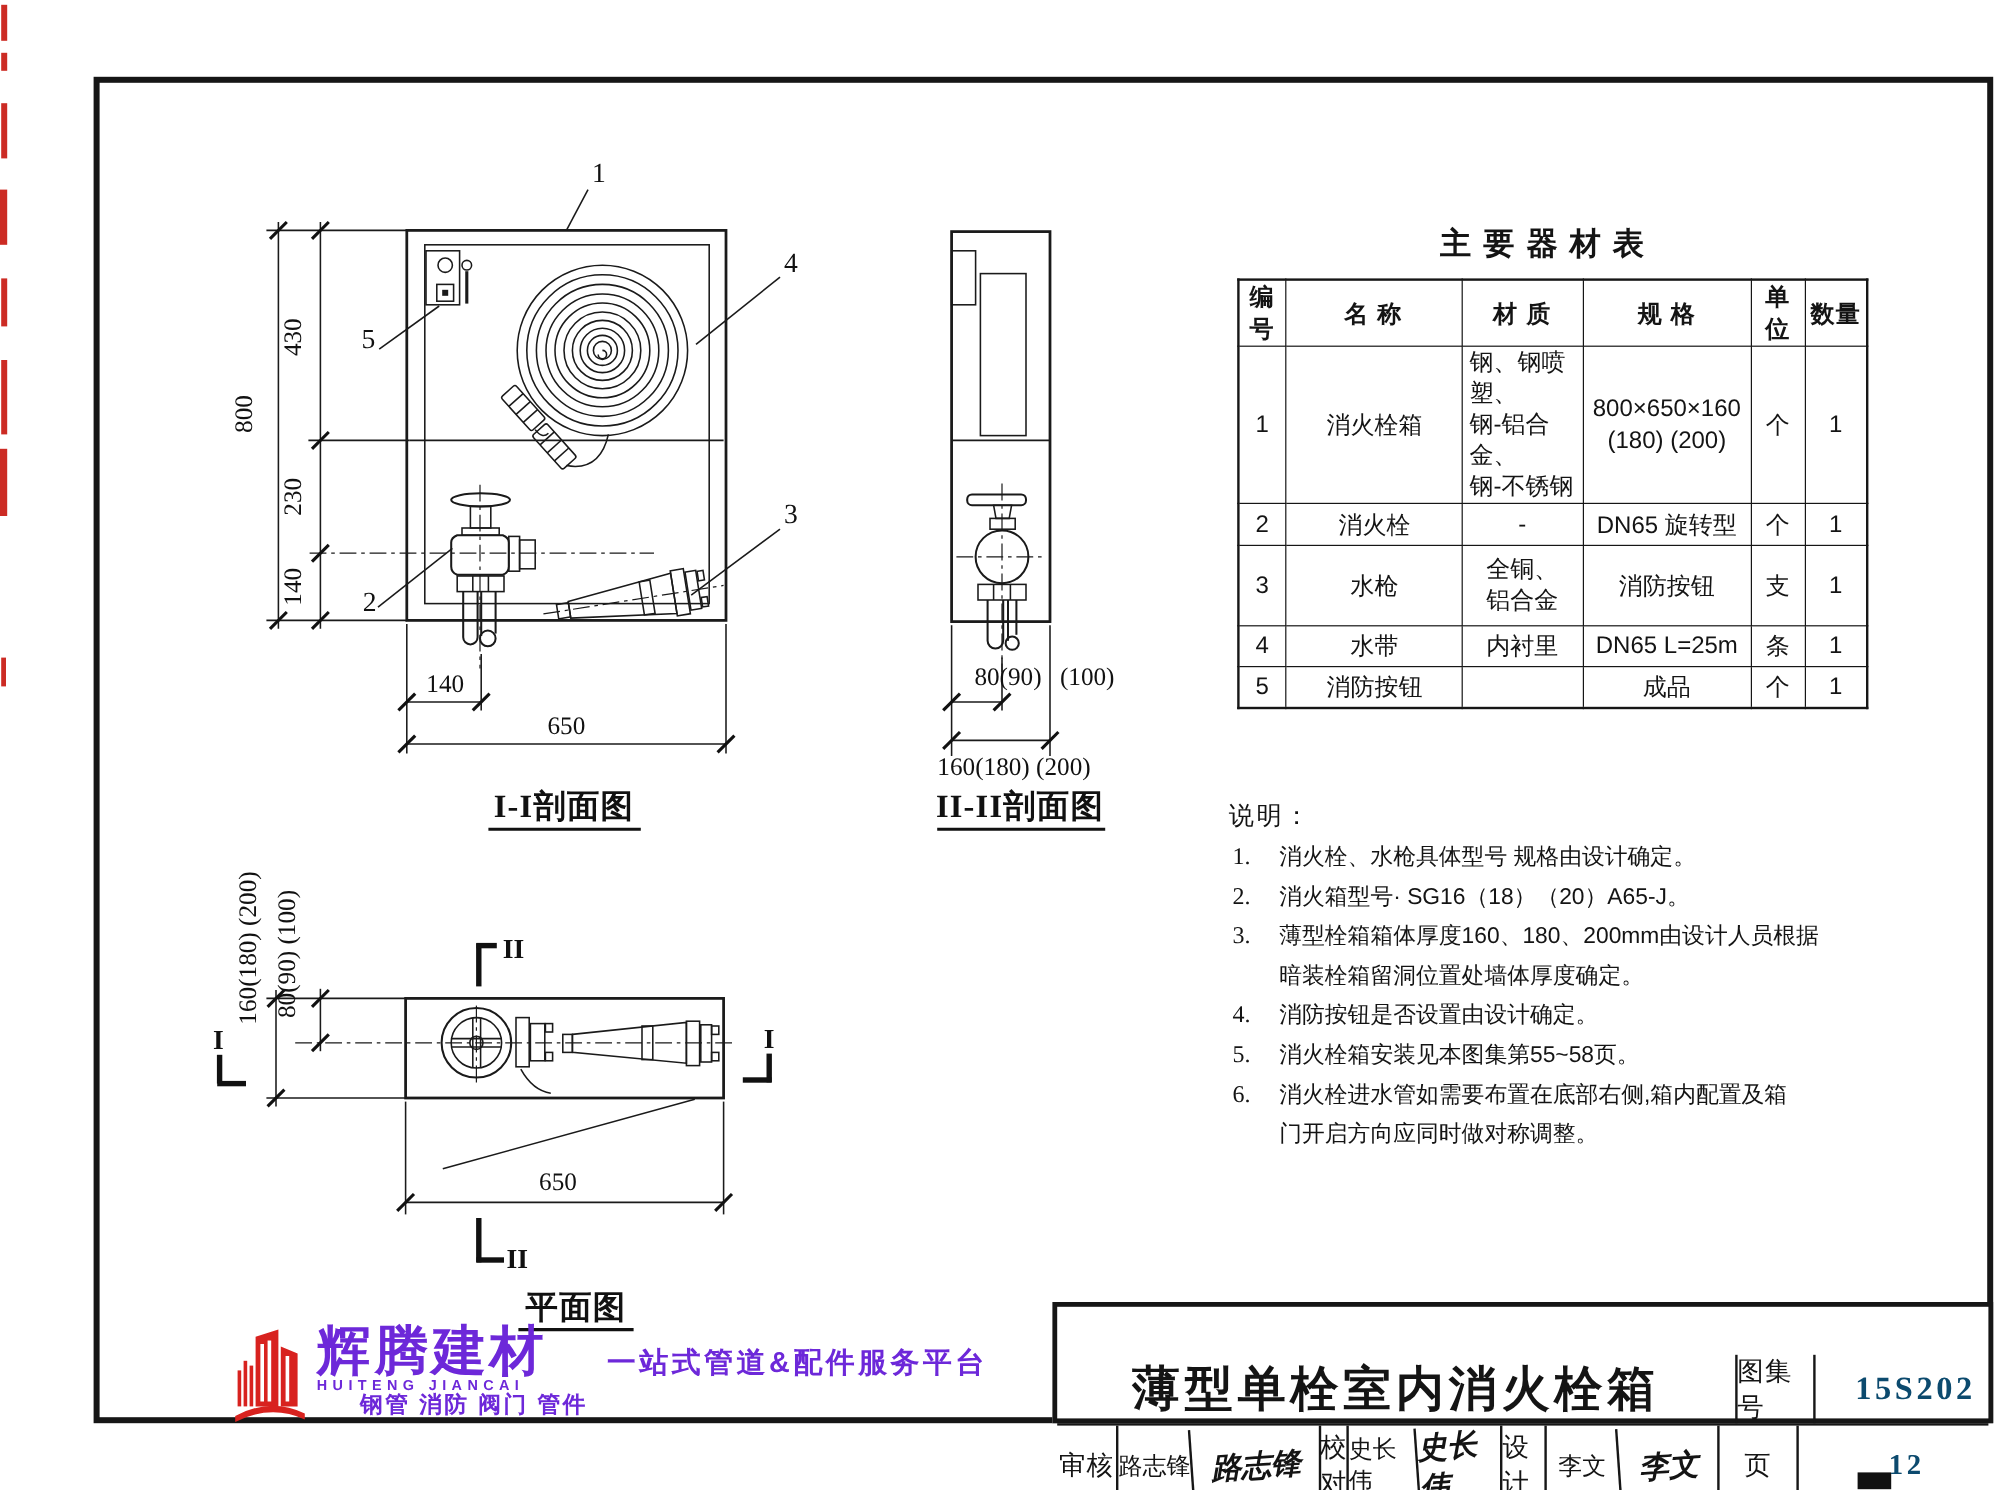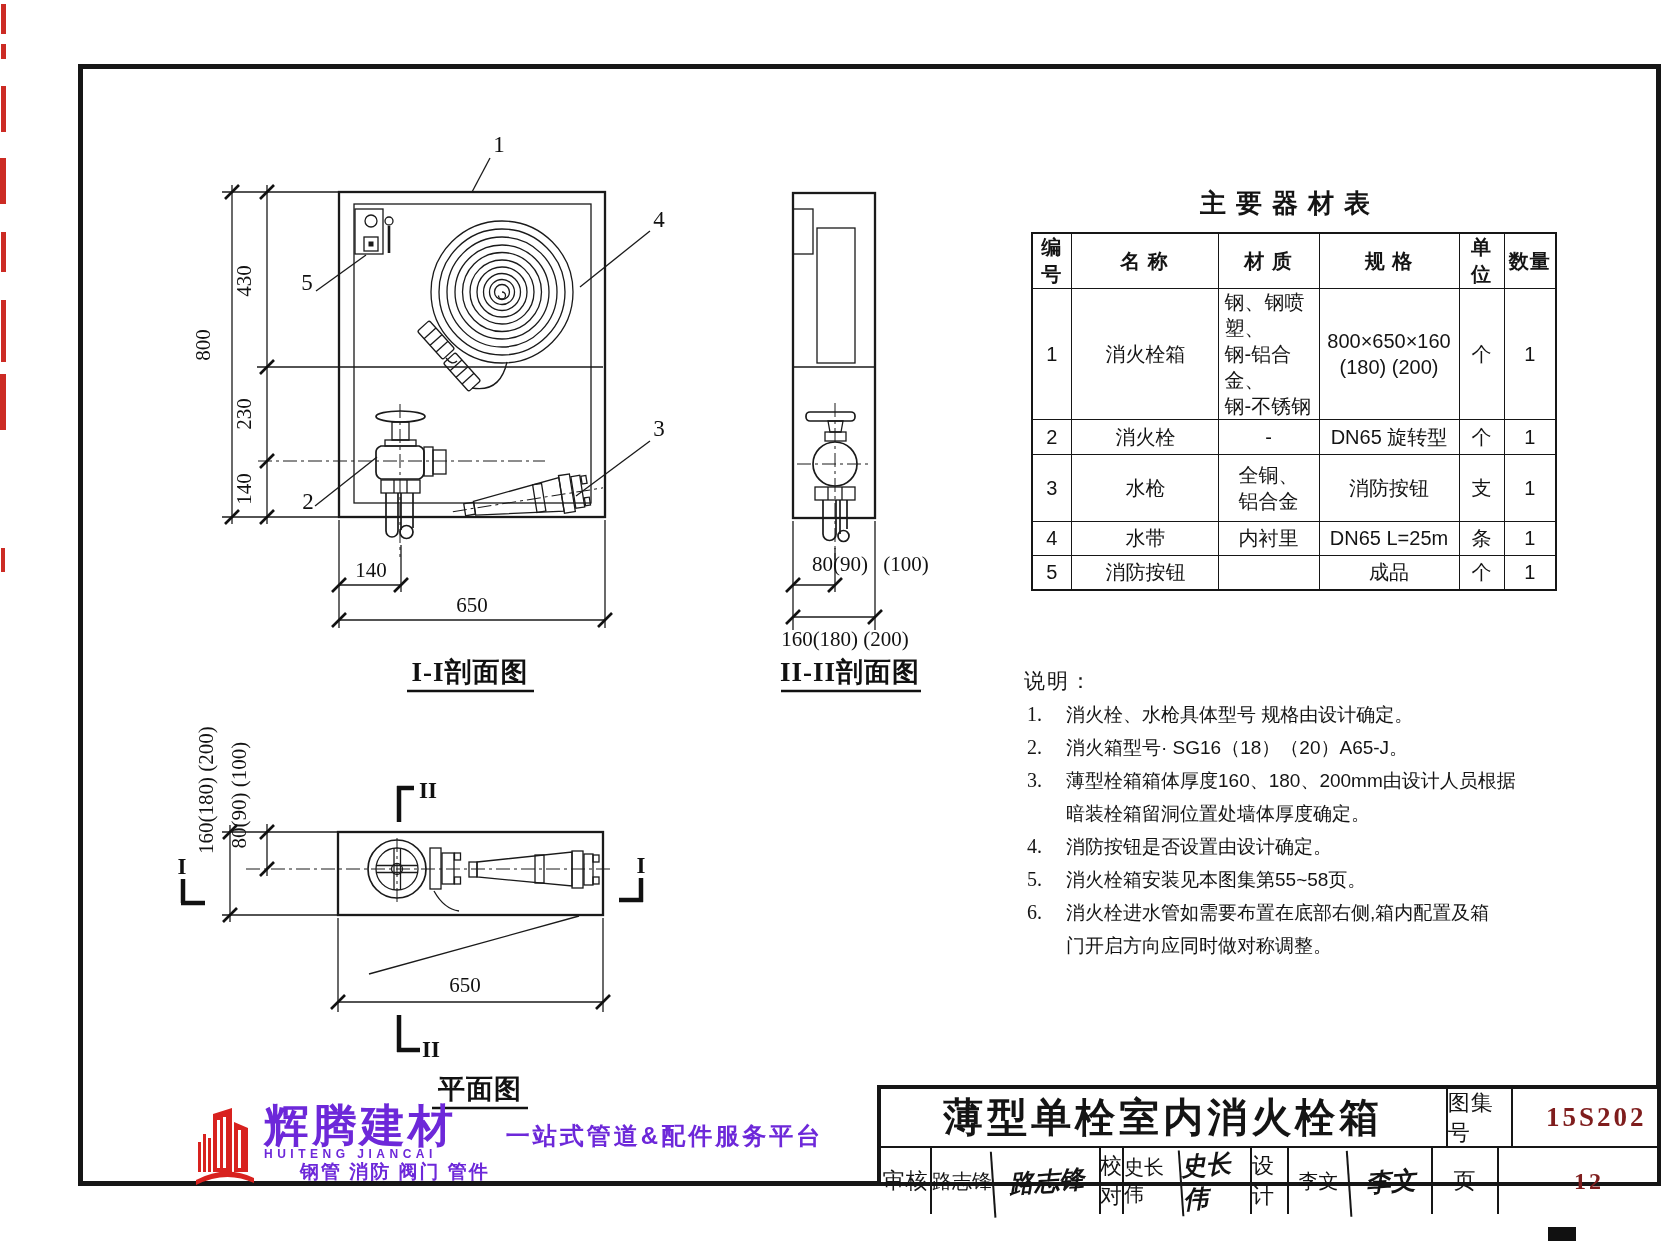--- a/index.html
+++ b/index.html
@@ -37,27 +37,27 @@
   .h-r4 td{height:33px;}
   .h-r5 td{height:33px;}
   
   #notes{left:1024px;top:666px;width:520px;}
   #notes .head{font-size:21px;letter-spacing:2px;line-height:30px;}
   #notes ul{list-style:none;margin:2px 0 0 0;padding:0;}
   #notes li{position:relative;padding-left:42px;font-size:19px;line-height:33px;white-space:pre-line;}
   #notes .num{position:absolute;left:3px;top:0;font-family:"Liberation Serif",serif;font-size:20px;}
   
   #title-block{left:877px;top:1085px;width:784px;height:101px;border:4px solid #161616;box-sizing:border-box;display:flex;flex-direction:column;background:#fff;}
-  #title-block .row1{display:flex;height:57px;}
+  #title-block .row1{display:flex;height:57px;margin-top:40px;}
   #title-block .row2{display:flex;border-top:2px solid #161616;flex:1;}
   #title-block .cell{border-left:2px solid #161616;display:flex;align-items:center;justify-content:center;box-sizing:border-box;}
   #title-block .cell:first-child{border-left:none;}
   .tb-title{width:567px;font-size:40px;font-weight:700;letter-spacing:4px;}
   .tb-lab{font-size:22px;letter-spacing:1px;}
-  .navy{color:#7f1d1d;padding-left:22px;}
+  .navy{color:#0c4a6e;padding-left:22px;}
   .tb-no{font-family:"Liberation Serif",serif;font-weight:700;font-size:27px;letter-spacing:3px;}
   .sig{font-family:"DejaVu Serif",serif;font-style:italic;font-weight:700;font-size:25px;transform:rotate(-4deg);}
   
   #logo{left:196px;top:1104px;display:flex;align-items:flex-start;}
   .red{color:#6d28d9;}
   .logo-text{margin-left:8px;}
   .logo-cn{font-size:45px;font-weight:700;letter-spacing:3px;line-height:44px;}
   .logo-en{font-size:12px;font-weight:700;letter-spacing:4.5px;line-height:13px;}
   .logo-prod{font-size:19px;font-weight:700;letter-spacing:2px;line-height:21px;padding-left:36px;}
   .logo-right{margin-left:16px;padding-top:18px;}

